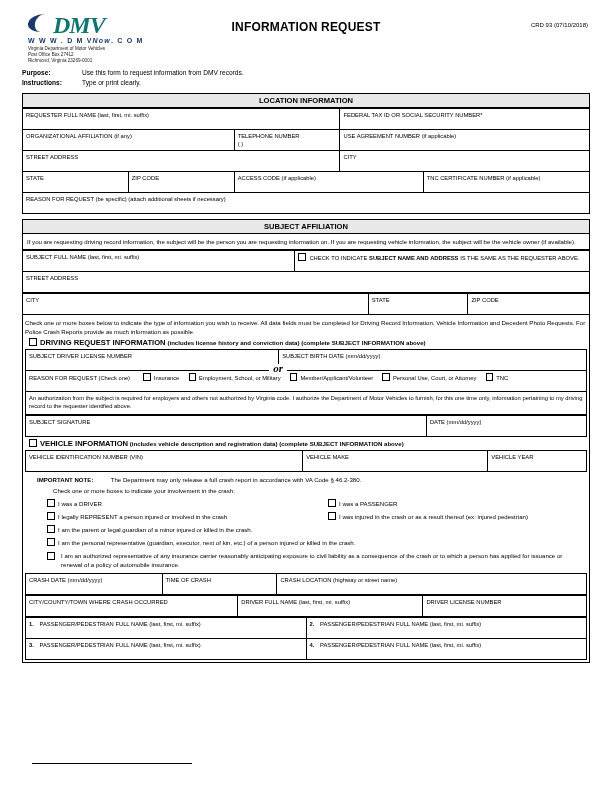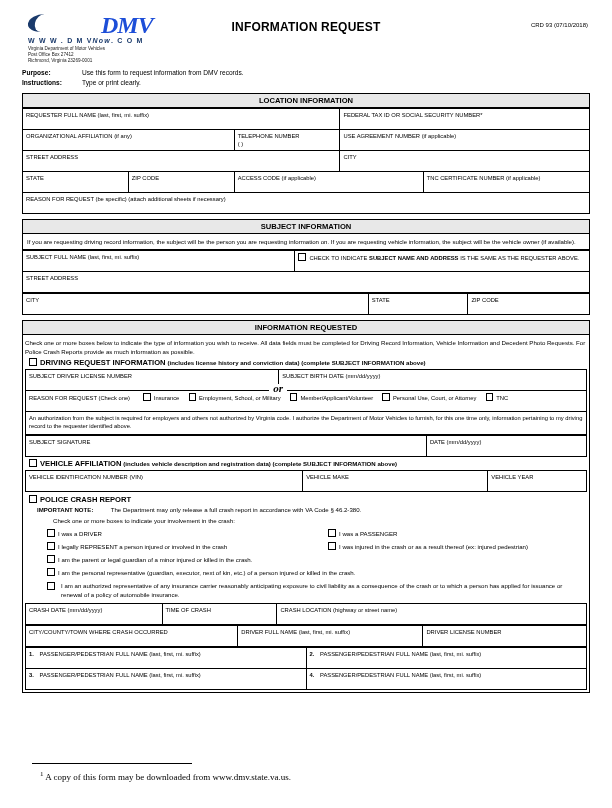--- a/index.html
+++ b/index.html
@@ -23,24 +23,23 @@
     letter-spacing:.2px;
   }
   .doc-title sup{font-size:8px;font-style:normal;font-weight:normal;vertical-align:super;}
 
   
   .hdr{position:relative;height:56px;}
   .logo{position:absolute;left:6px;top:4px;width:140px;}
   .logo .dmv{
     font-family:"Liberation Serif", serif;
     font-weight:bold;font-style:italic;
-    font-size:24px;line-height:22px;color:#1d4ed8;
+    font-size:24px;line-height:22px;color:#0f766e;
     letter-spacing:-1px;
     display:inline-block;
-    margin-left:48px;
   }
   .logo .swoosh{
     display:inline-block;width:22px;height:18px;
     border-left:7px solid #1a3a6b;
     border-radius:60% 0 0 60%;
     transform:skewX(-12deg);
     vertical-align:top;margin-right:-4px;
   }
   .logo .www{
     font-size:7px;letter-spacing:1.2px;color:#1a3a6b;font-weight:bold;
@@ -172,21 +171,21 @@
       <td style="width:14%"><span class="lbl">ZIP CODE</span></td>
       <td colspan="2" style="width:30%"><span class="lbl">ACCESS CODE (if applicable)</span></td>
       <td colspan="2"><span class="lbl">TNC CERTIFICATE NUMBER (if applicable)</span></td>
     </tr>
     <tr>
       <td class="tall" colspan="6"><span class="lbl">REASON FOR REQUEST (be specific) (attach additional sheets if necessary)</span></td>
     </tr>
   </tbody>
     </table>
 
-  <div class="bar">SUBJECT INFORMATION</div>
+  <div class="bar">SUBJECT AFFILIATION</div>
   <div class="note">If you are requesting driving record information, the subject will be the person you are requesting information on.  If you are requesting vehicle information, the subject will be the vehicle owner (if available).</div>
   <table class="grid">
     <tbody>
         <tr>
       <td style="width:48%"><span class="lbl">SUBJECT FULL NAME (last, first, mi. suffix)</span></td>
       <td style="width:52%">
         <span class="chk"></span><span class="lbl">CHECK TO INDICATE</span>
         <b class="lbl">SUBJECT NAME AND ADDRESS</b>
         <span class="lbl">IS THE SAME AS THE REQUESTER ABOVE.</span>
       </td>
@@ -199,21 +198,20 @@
   <table class="grid">
     <tbody>
         <tr>
       <td style="width:62%"><span class="lbl">CITY</span></td>
       <td style="width:17%"><span class="lbl">STATE</span></td>
       <td style="width:21%"><span class="lbl">ZIP CODE</span></td>
     </tr>
   </tbody>
     </table>
 
-  <div class="bar">INFORMATION REQUESTED</div>
   <div style="border:1px solid #000;border-top:none;">
     <div class="info-note">Check one or more boxes below to indicate the type of information you wish to receive.  All data fields must be completed for Driving Record Information, Vehicle Information and Decedent Photo Requests.  For Police Crash Reports provide as much information as possible.</div>
 
     <div style="padding:0 2px 0 2px;">
       <div style="padding:0 0 2px 4px;">
         <span class="chk"></span><span class="subsec">DRIVING REQUEST INFORMATION</span>
         <span style="font-size:6.1px;font-weight:bold;">(includes license history and conviction data) (complete SUBJECT INFORMATION above)</span>
       </div>
       <table class="grid">
         <tbody>
@@ -251,38 +249,35 @@
             <tr>
           <td style="width:72%"><span class="lbl">SUBJECT SIGNATURE</span></td>
           <td style="width:28%"><span class="lbl">DATE (mm/dd/yyyy)</span></td>
         </tr>
       </tbody>
         </table>
     </div>
 
     <div style="padding:2px 2px 0 2px;">
       <div style="padding:0 0 2px 4px;">
-        <span class="chk"></span><span class="subsec">VEHICLE AFFILIATION</span>
+        <span class="chk"></span><span class="subsec">VEHICLE INFORMATION</span>
         <span style="font-size:6.1px;font-weight:bold;">(includes vehicle description and registration data) (complete SUBJECT INFORMATION above)</span>
       </div>
       <table class="grid">
         <tbody>
             <tr>
           <td class="short" style="width:50%"><span class="lbl">VEHICLE IDENTIFICATION NUMBER (VIN)</span></td>
           <td class="short" style="width:33%"><span class="lbl">VEHICLE MAKE</span></td>
           <td class="short" style="width:17%"><span class="lbl">VEHICLE YEAR</span></td>
         </tr>
       </tbody>
         </table>
     </div>
 
     <div style="padding:3px 2px 2px 2px;">
-      <div style="padding:0 0 1px 4px;">
-        <span class="chk"></span><span class="subsec">POLICE CRASH REPORT</span>
-      </div>
       <div class="imp">
         <b>IMPORTANT NOTE:</b>
         <span style="display:inline-block;width:14px"></span>
         <span>The Department may only release a full crash report in accordance with VA Code § 46.2-380.</span>
       </div>
       <div class="imp" style="padding-left:28px;">Check one or more boxes to indicate your involvement in the crash:</div>
 
       <div class="twocol">
         <div class="chkline"><span class="chk"></span><span>I was a DRIVER</span></div>
         <div class="chkline"><span class="chk"></span><span>I was a PASSENGER</span></div>
@@ -337,18 +332,14 @@
             <b class="lbl">4.</b>
             <span class="lbl" style="margin-left:4px">PASSENGER/PEDESTRIAN FULL NAME (last, first, mi. suffix)</span>
           </td>
         </tr>
       </tbody>
         </table>
     </div>
   </div>
 
   <div class="hr-foot"></div>
-  <div class="footnote">
-    <sup>1</sup>
-    <span>A copy of this form may be downloaded from www.dmv.state.va.us.</span>
-  </div>
 
 </div>
 
 </body></html>

